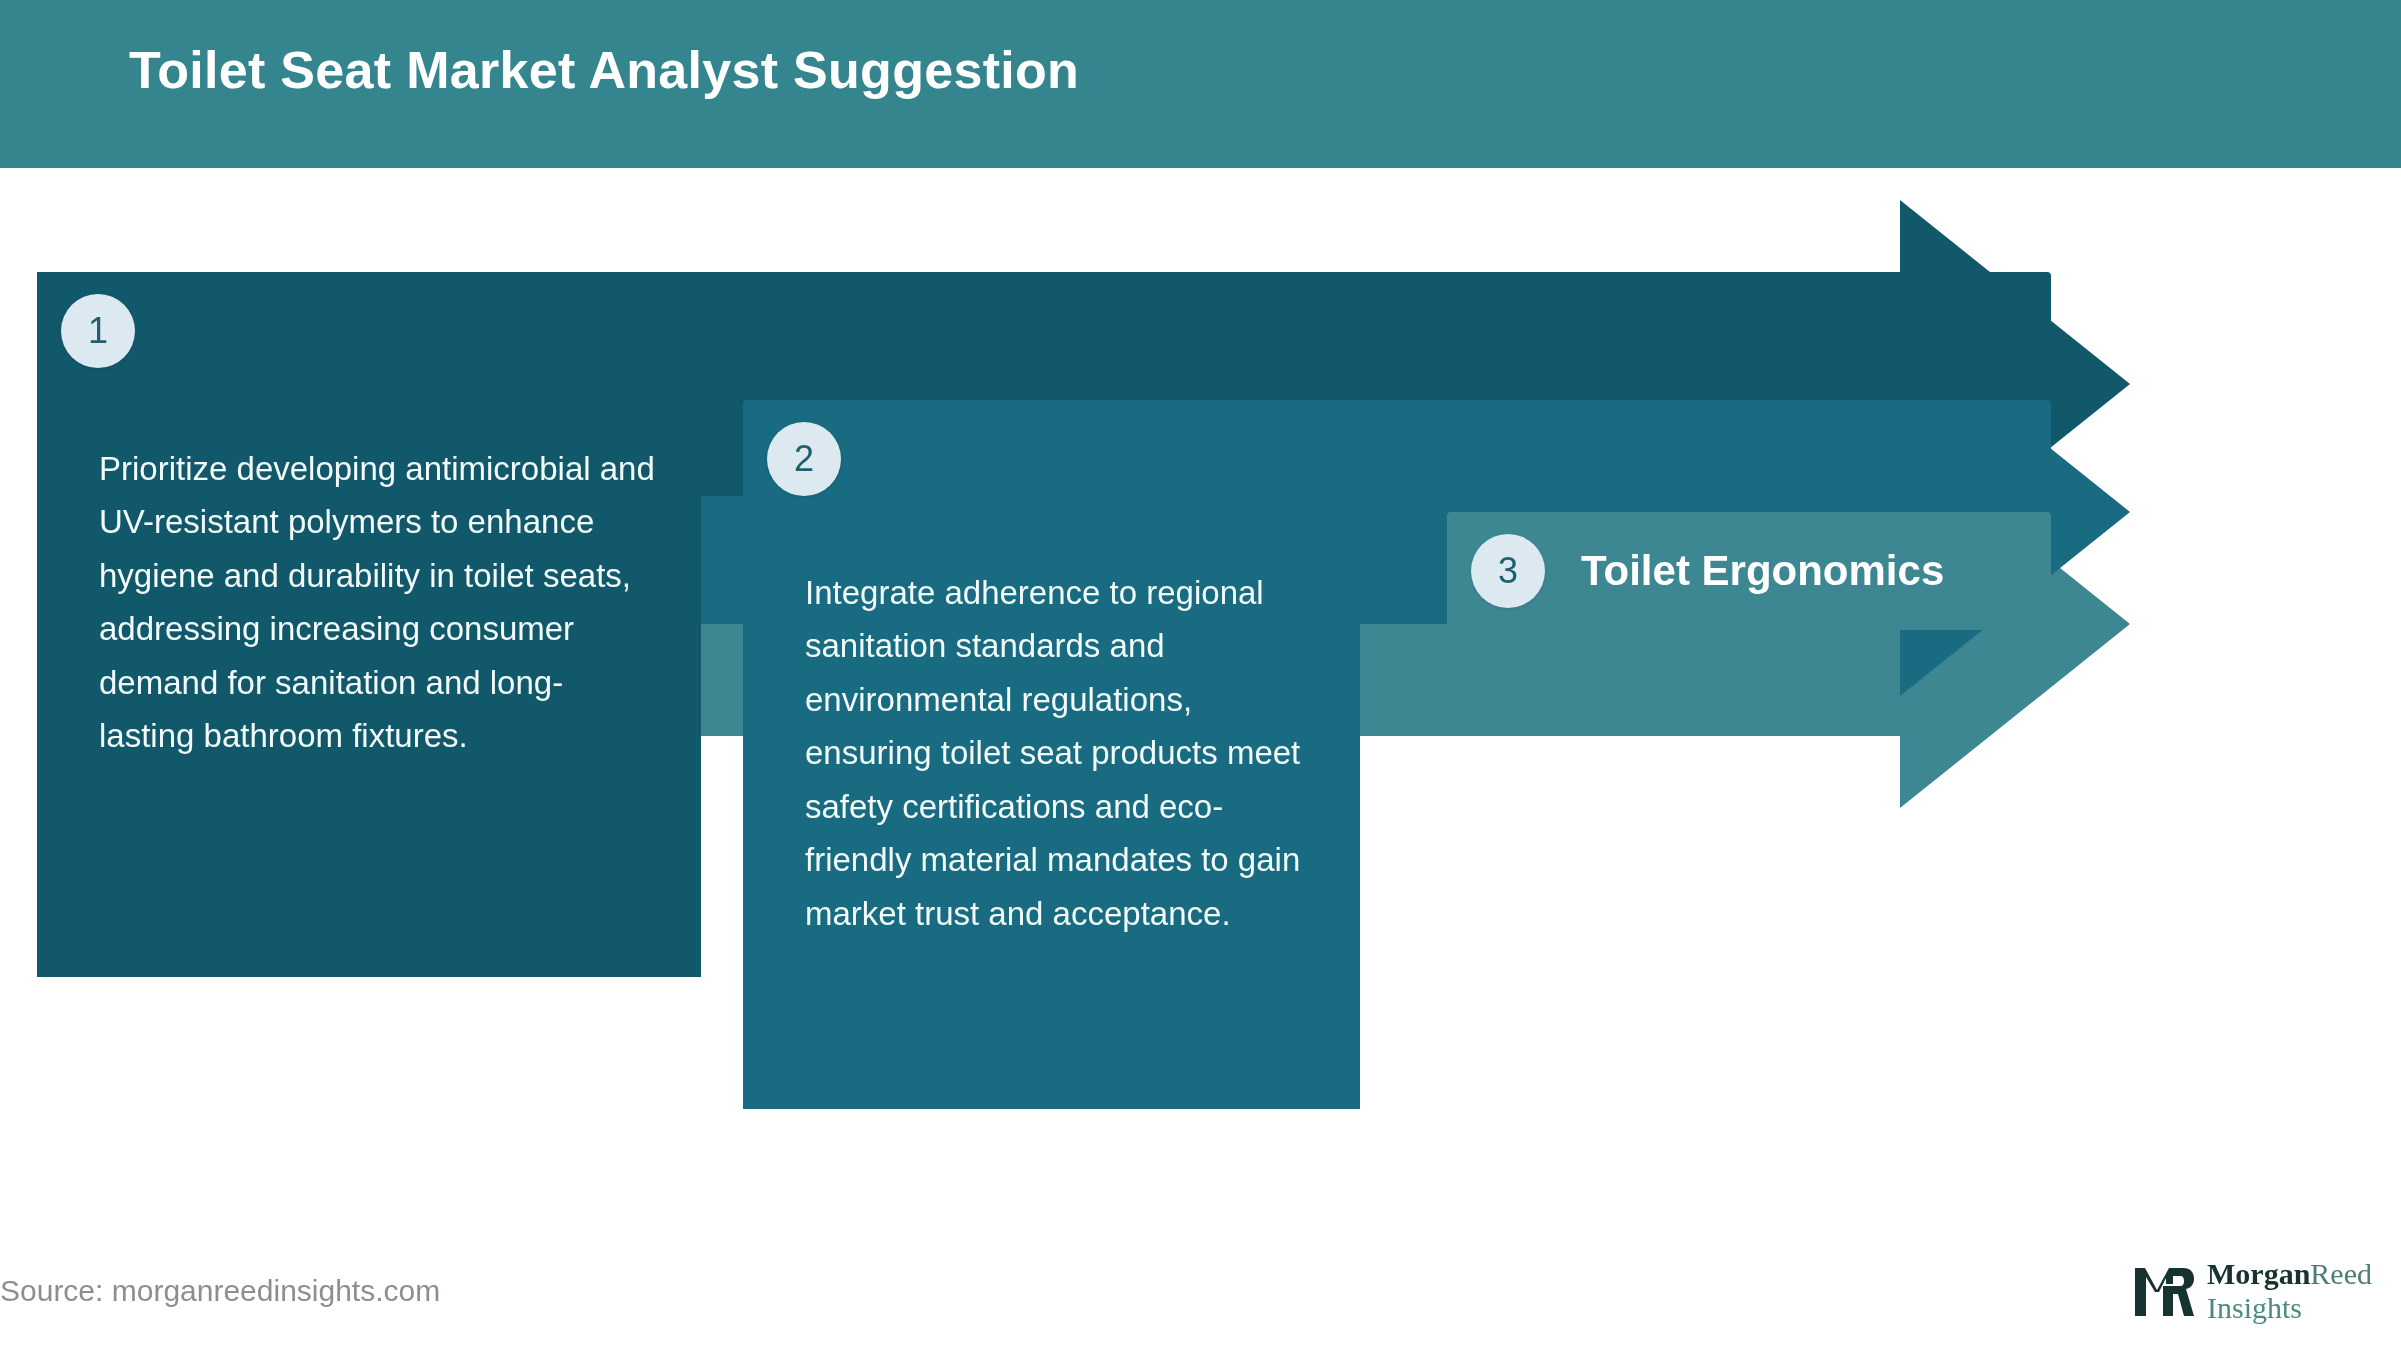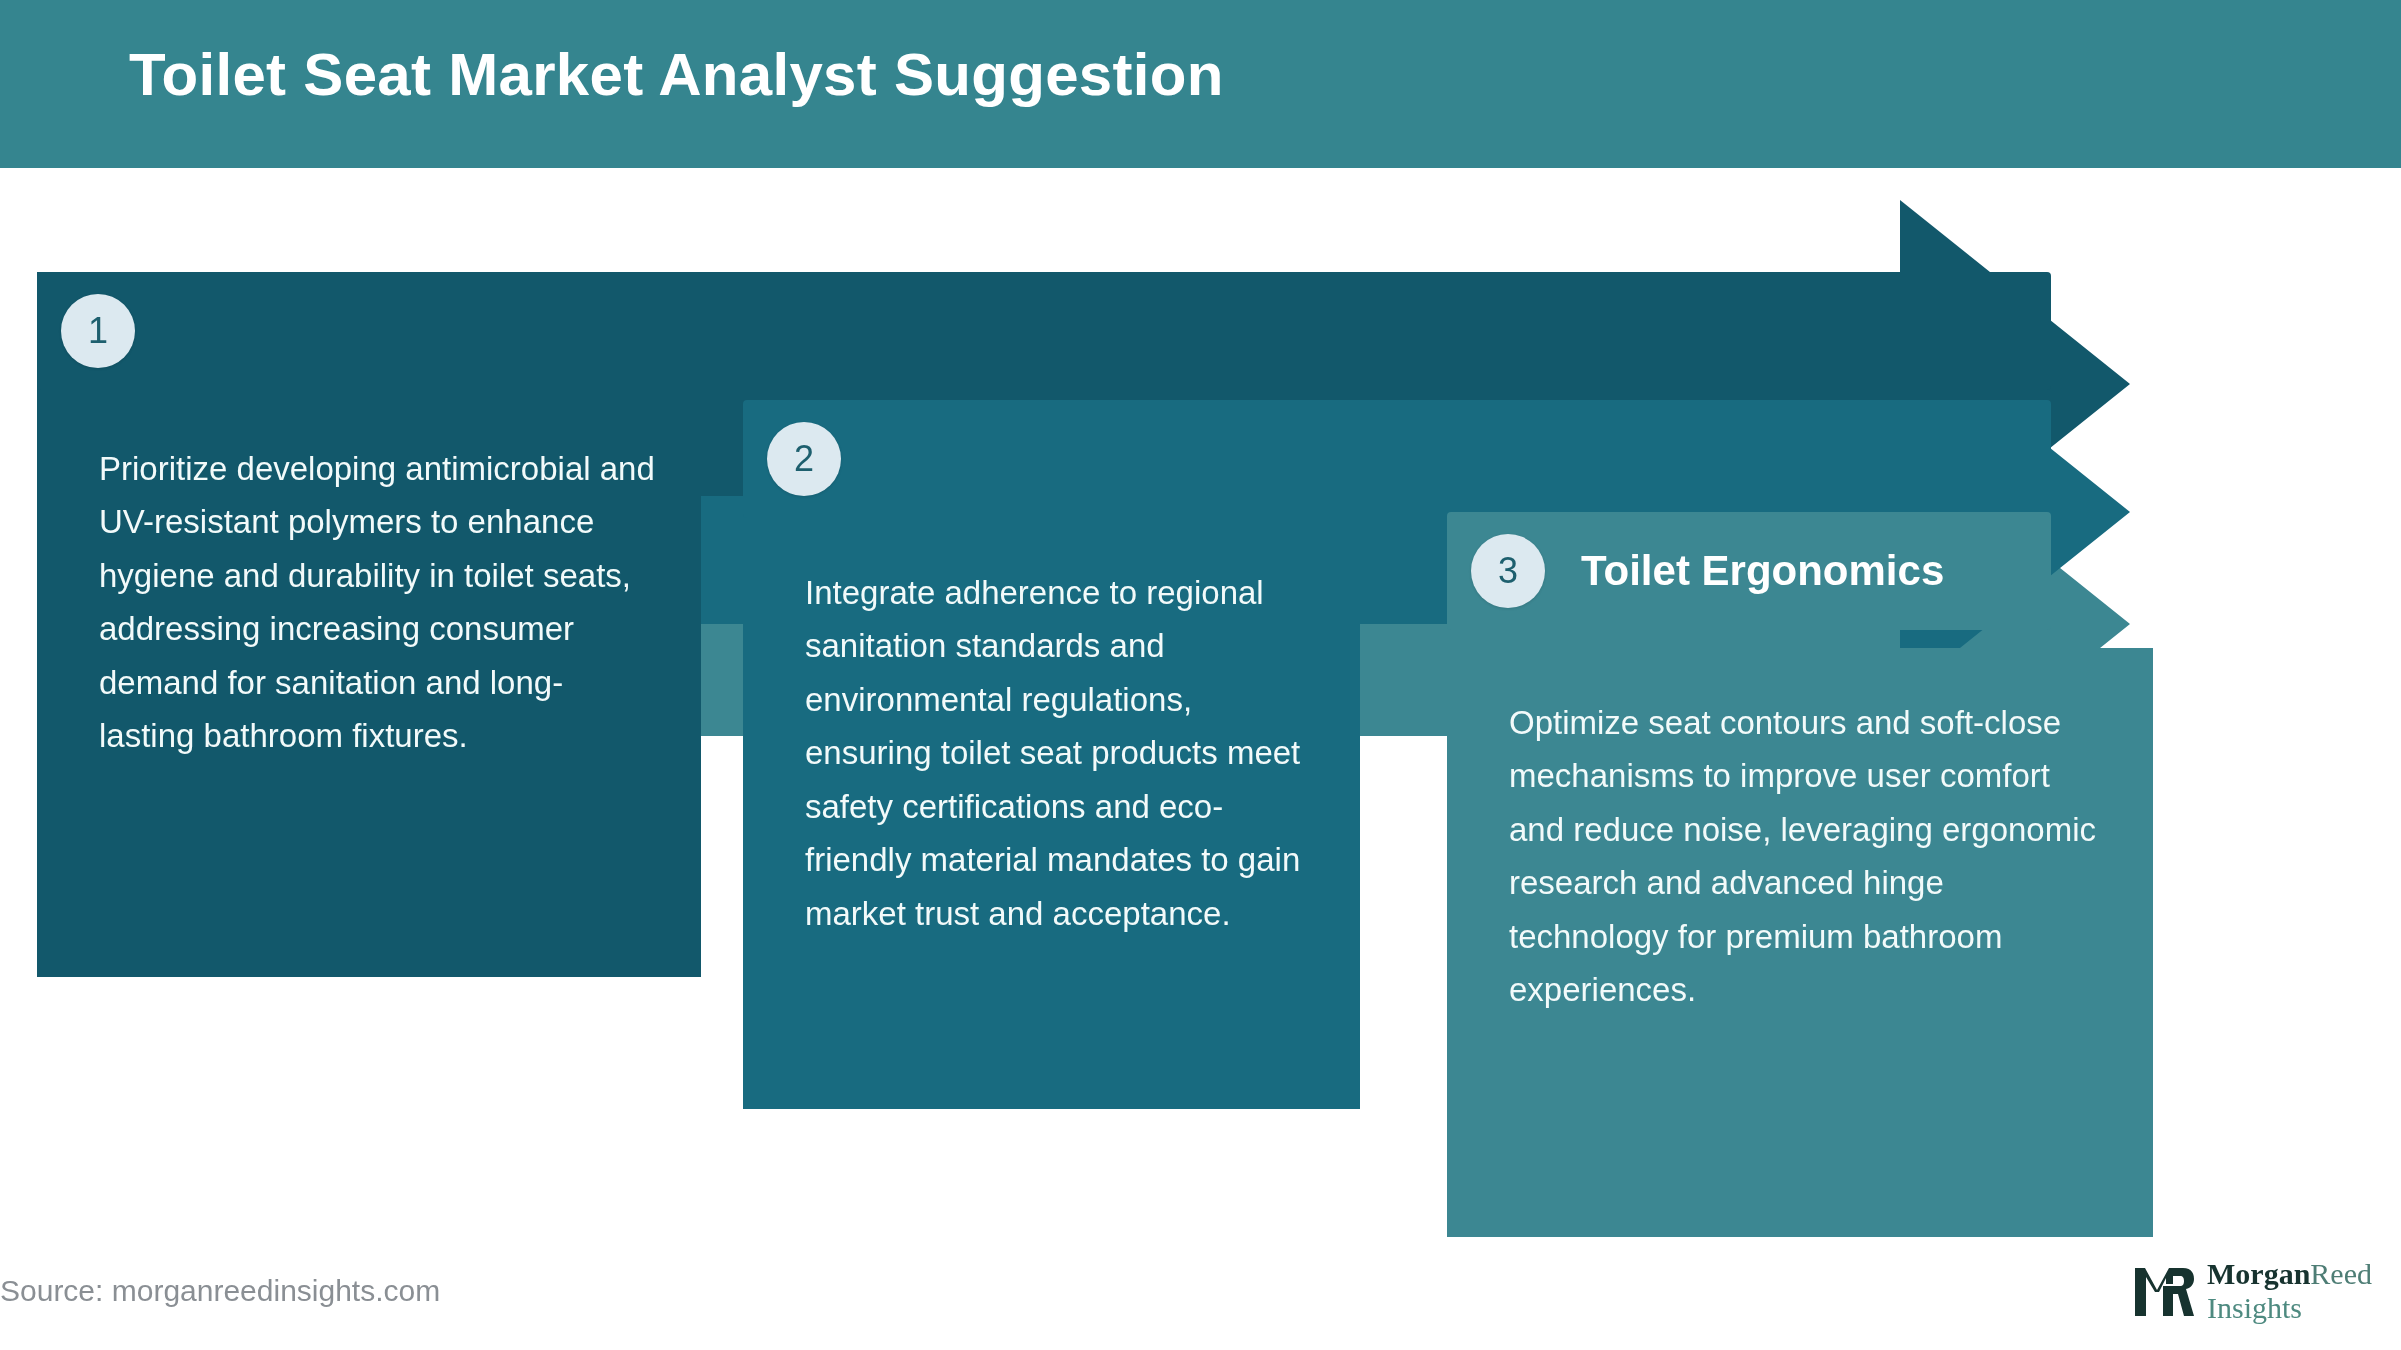--- a/index.html
+++ b/index.html
@@ -12,21 +12,21 @@
   }
   #stage{position:absolute;inset:0;background:#fff;}
 
   
   .header-bar{
     position:absolute;left:0;top:0;width:2401px;height:168px;
     background:#35858f;
   }
   .header-title{
     position:absolute;left:129px;top:40px;
-    font-size:60px;font-weight:bold;color:#ffffff;
+    font-size:52px;font-weight:bold;color:#ffffff;
     letter-spacing:0.3px;white-space:nowrap;
   }
 
   
   #arrowlayer{position:absolute;left:0;top:0;width:2401px;height:1350px;}
 
   
   .band{
     position:absolute;height:118px;border-radius:4px;
     display:flex;align-items:center;
@@ -91,23 +91,20 @@
 
     <path d="M37,272 L1900,272 L1900,200 L2130,384 L1900,568 L1900,496 L37,496 Z" fill="#12586b"></path>
   </svg>
 
   <div class="card" id="card1">
     <div class="txt">Prioritize developing antimicrobial and UV-resistant polymers to enhance hygiene and durability in toilet seats, addressing increasing consumer demand for sanitation and long-lasting bathroom fixtures.</div>
   </div>
   <div class="card" id="card2">
     <div class="txt">Integrate adherence to regional sanitation standards and environmental regulations, ensuring toilet seat products meet safety certifications and eco-friendly material mandates to gain market trust and acceptance.</div>
   </div>
-  <div class="card" id="card3">
-    <div class="txt">Optimize seat contours and soft-close mechanisms to improve user comfort and reduce noise, leveraging ergonomic research and advanced hinge technology for premium bathroom experiences.</div>
-  </div>
 
   <div class="band" id="band1">
     <div class="badge">1</div>
   </div>
   <div class="band" id="band2">
     <div class="badge">2</div>
   </div>
   <div class="band" id="band3">
     <div class="badge">3</div>
     <div class="btitle">Toilet Ergonomics</div>

